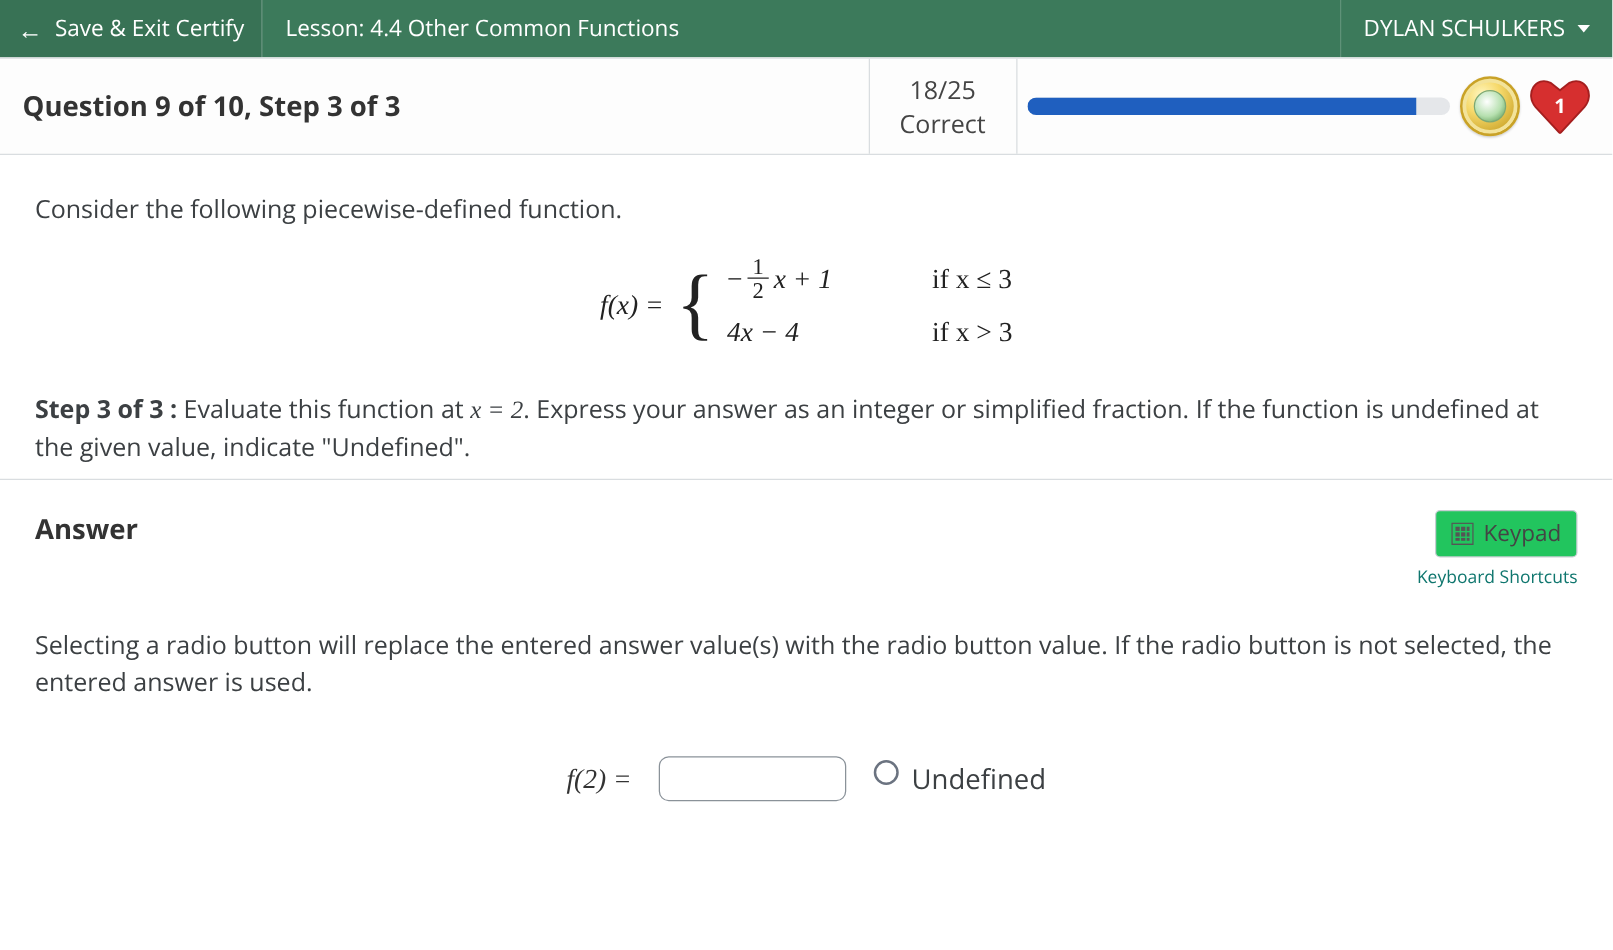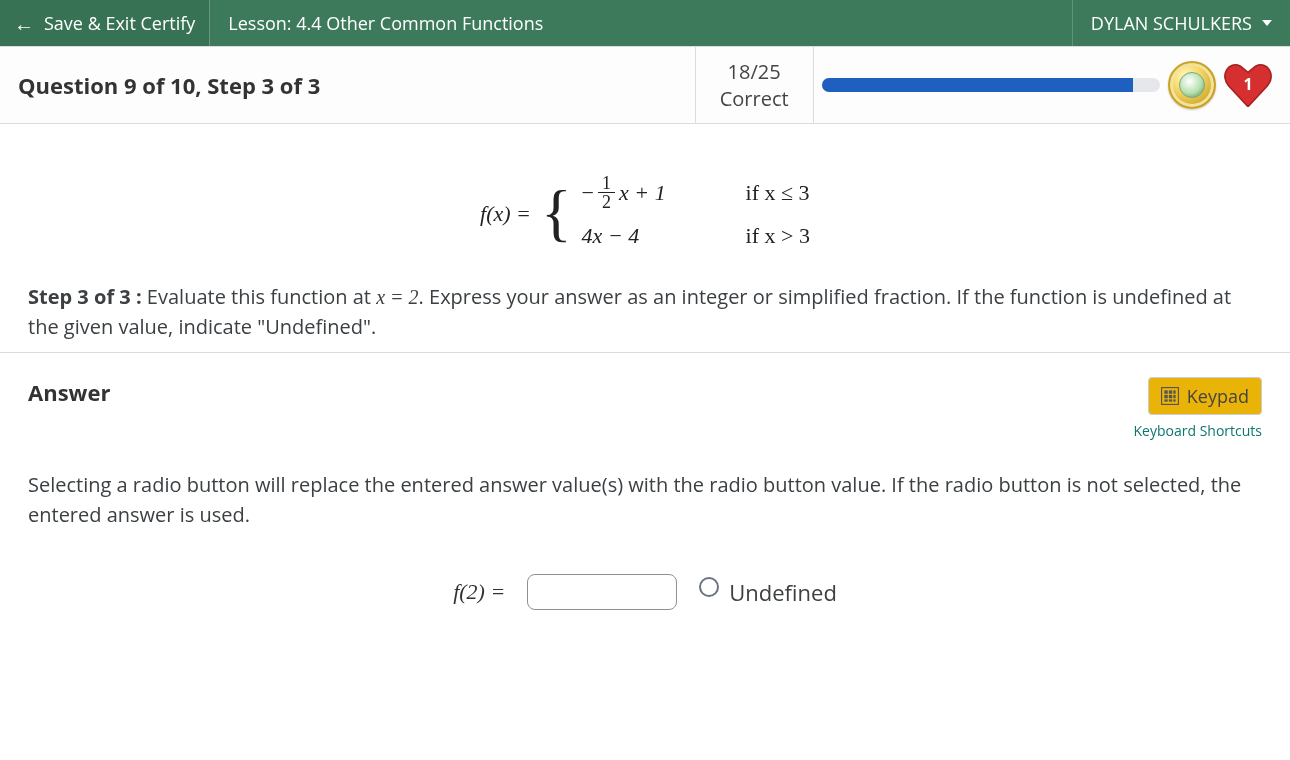--- a/index.html
+++ b/index.html
@@ -161,21 +161,21 @@
     display:flex;
     align-items:flex-start;
     justify-content:space-between;
   }
   .answer-title { font-weight:700; font-size:22px; }
   .right-col { display:flex; flex-direction:column; align-items:flex-end; gap:6px;}
   .keypad-btn {
     display:flex; align-items:center; gap:8px;
     border:1px solid #c7cdd2; border-radius:4px;
     padding:6px 12px; font-size:18px; color:#444;
-    cursor:pointer; background:#eab308;
+    cursor:pointer; background:#22c55e;
   }
   .keypad-icon { width:18px; height:18px; }
   .kb-link { color:#0f766e; font-size:14px; cursor:pointer; }
 
   .answer-desc { margin-top:30px; font-size:20px; color:#3c4043; line-height:1.5; }
 
   .answer-row {
     margin-top: 44px;
     display:flex;
     align-items:center;
@@ -237,20 +237,21 @@
   </div>
   <div class="heart">
     <svg viewBox="0 0 32 29">
       <path d="M16 29 L3 15 C-3 8 3 -2 11 2 L16 6 L21 2 C29 -2 35 8 29 15 Z" fill="#d62f2f" stroke="#a51f1f" stroke-width="1"></path>
     </svg>
     <span class="heart-num">1</span>
   </div>
 </div>
 
 <div class="content">
+  <div>Consider the following piecewise-defined function.</div>
 
   <div class="math-block">
     <div class="eqwrap">
       <span>f(x) =</span>
       <span class="brace">{</span>
       <div class="cases">
         <div class="case-row">
           <span class="expr">
             <span class="upright">−</span>
             <span class="frac">

